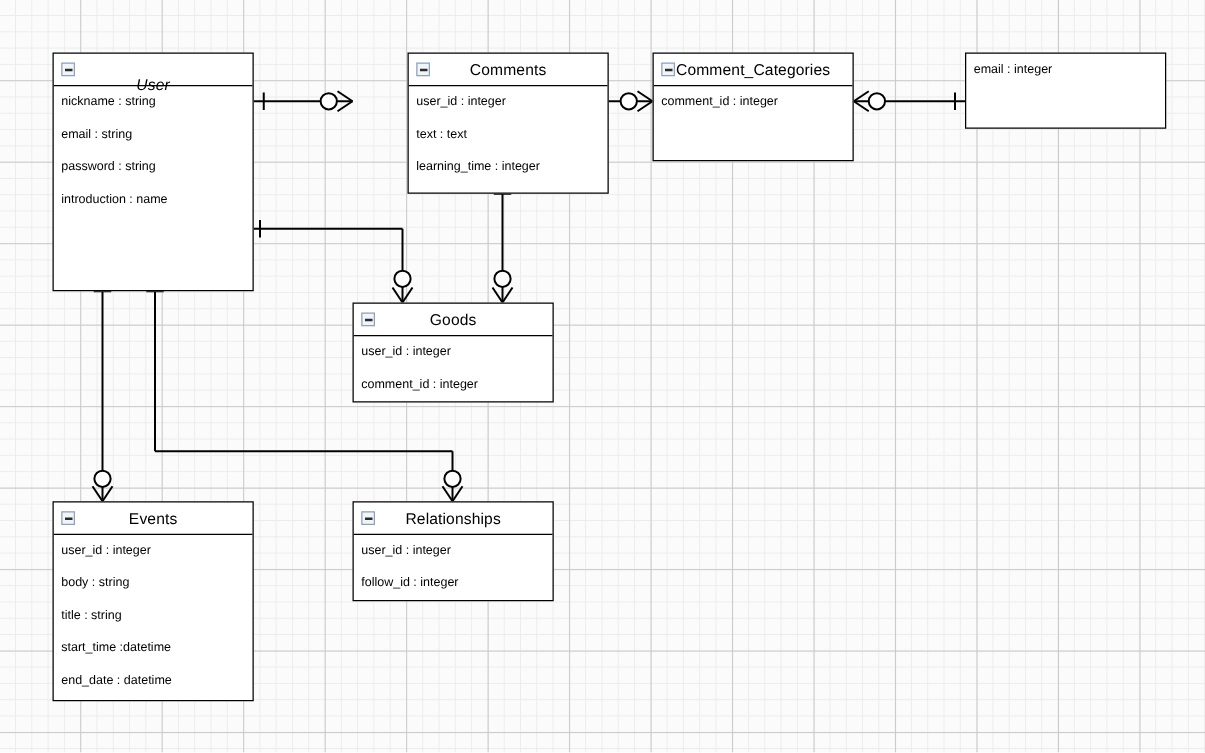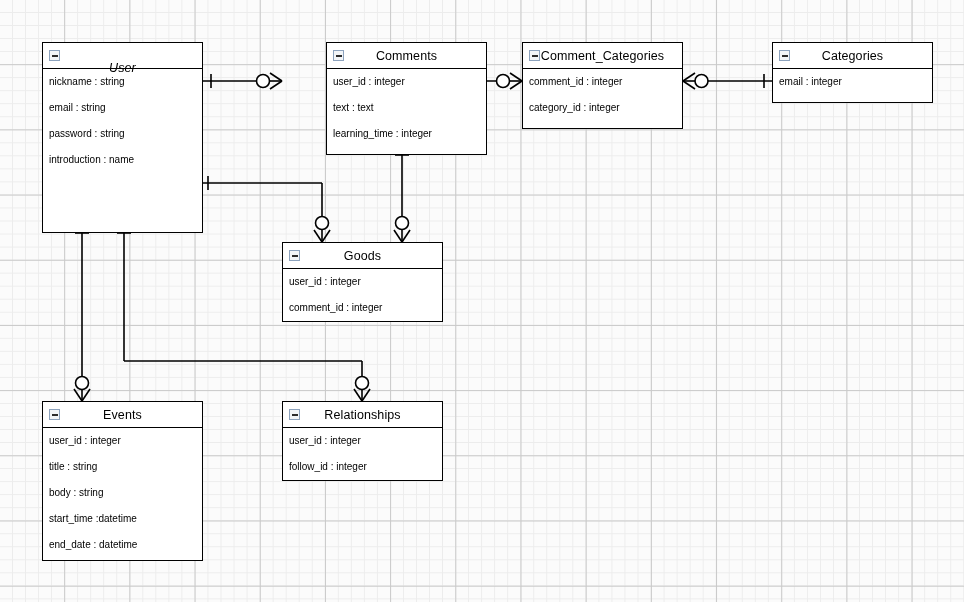--- a/index.html
+++ b/index.html
@@ -190,29 +190,24 @@
     </div>
   </div>
 
   <div class="entity" style="left:522px; top:42px; width:161px; height:87px;">
     <div class="entity-header">
       <span class="collapse-icon"></span>
       <span class="entity-title">Comment_Categories</span>
     </div>
     <div class="entity-body">
       <div class="attr-row">comment_id : integer</div>
-      <div class="attr-row">category_id : integer</div>
     </div>
   </div>
 
   <div class="entity" style="left:772px; top:42px; width:161px; height:61px;">
-    <div class="entity-header">
-      <span class="collapse-icon"></span>
-      <span class="entity-title">Categories</span>
-    </div>
     <div class="entity-body">
       <div class="attr-row">email : integer</div>
     </div>
   </div>
 
   <div class="entity" style="left:282px; top:242px; width:161px; height:80px;">
     <div class="entity-header">
       <span class="collapse-icon"></span>
       <span class="entity-title">Goods</span>
     </div>
@@ -222,22 +217,22 @@
     </div>
   </div>
 
   <div class="entity" style="left:42px; top:401px; width:161px; height:160px;">
     <div class="entity-header">
       <span class="collapse-icon"></span>
       <span class="entity-title">Events</span>
     </div>
     <div class="entity-body">
       <div class="attr-row">user_id : integer</div>
+      <div class="attr-row">body : string</div>
       <div class="attr-row">title : string</div>
-      <div class="attr-row">body : string</div>
       <div class="attr-row">start_time :datetime</div>
       <div class="attr-row">end_date : datetime</div>
     </div>
   </div>
 
   <div class="entity" style="left:282px; top:401px; width:161px; height:80px;">
     <div class="entity-header">
       <span class="collapse-icon"></span>
       <span class="entity-title">Relationships</span>
     </div>

